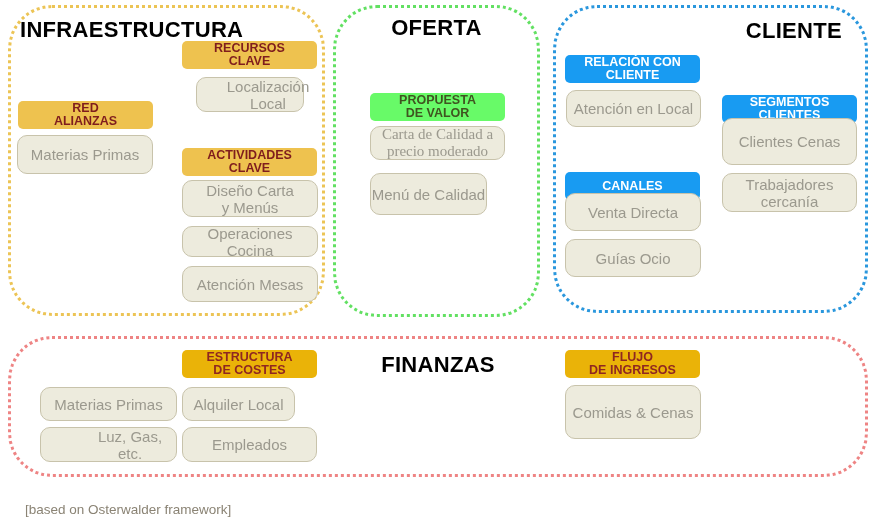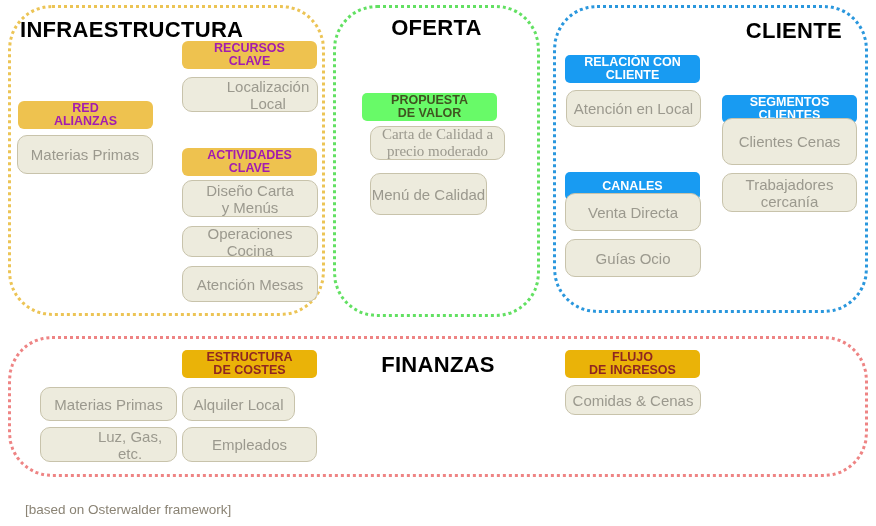--- a/index.html
+++ b/index.html
@@ -33,21 +33,21 @@
     position:absolute;
     width:135px;height:28px;
     border-radius:5px;
     display:flex;align-items:center;justify-content:center;
     text-align:center;
     font-size:12.5px;font-weight:bold;
     line-height:13px;
     white-space:pre-line;
     box-sizing:border-box;
   }
-  .hdr.y{background:#eec24f;color:#a21caf;border-radius:6px;}
+  .hdr.y{background:#eec24f;color:#7f1d1d;}
   .hdr.g{background:#68fa68;color:#3f5420;}
   .hdr.b{background:#189bf2;color:#ffffff;}
   .hdr.p{background:#eab308;color:#8f2721;}
   .card{
     position:absolute;
     background:#edebdd;
     border:1.5px solid #c8c3ab;
     border-radius:10px;
     display:flex;align-items:center;justify-content:center;
     text-align:center;
@@ -78,30 +78,30 @@
   <div class="zone-title" style="left:333px;top:15px;width:207px;text-align:center;">OFERTA</div>
   <div class="zone-title" style="right:34px;top:18px;">CLIENTE</div>
   <div class="zone-title" style="left:8px;top:352px;width:860px;text-align:center;">FINANZAS</div>
 
   <div class="hdr y" style="left:18px;top:101px;">RED
 ALIANZAS</div>
   <div class="card" style="left:17px;top:135px;width:136px;height:39px;">Materias Primas</div>
 
   <div class="hdr y" style="left:182px;top:41px;">RECURSOS
 CLAVE</div>
-  <div class="card" style="left:182px;top:77px;width:136px;height:35px;padding-left:36px;">Localización Local</div>
+  <div class="card" style="left:196px;top:77px;width:108px;height:35px;padding-left:36px;">Localización Local</div>
 
   <div class="hdr y" style="left:182px;top:148px;">ACTIVIDADES
 CLAVE</div>
   <div class="card" style="left:182px;top:180px;width:136px;height:37px;">Diseño Carta
 y Menús</div>
   <div class="card" style="left:182px;top:226px;width:136px;height:31px;">Operaciones Cocina</div>
   <div class="card" style="left:182px;top:266px;width:136px;height:36px;">Atención Mesas</div>
 
-  <div class="hdr g" style="left:362px;top:93px;">PROPUESTA
+  <div class="hdr g" style="left:370px;top:93px;">PROPUESTA
 DE VALOR</div>
   <div class="card" style="left:370px;top:126px;width:135px;height:34px;font-family:Liberation Serif, serif;">Carta de Calidad a
 precio moderado</div>
   <div class="card" style="left:370px;top:173px;width:117px;height:42px;">Menú de Calidad</div>
 
   <div class="hdr b" style="left:565px;top:55px;">RELACIÓN CON
 CLIENTE</div>
   <div class="card" style="left:566px;top:90px;width:135px;height:37px;">Atención en Local</div>
 
   <div class="hdr b" style="left:565px;top:172px;">CANALES</div>
@@ -116,17 +116,17 @@
 
   <div class="hdr p" style="left:182px;top:350px;">ESTRUCTURA
 DE COSTES</div>
   <div class="card" style="left:40px;top:387px;width:137px;height:34px;">Materias Primas</div>
   <div class="card" style="left:40px;top:427px;width:137px;height:35px;padding-left:43px;">Luz, Gas, etc.</div>
   <div class="card" style="left:182px;top:387px;width:113px;height:34px;">Alquiler Local</div>
   <div class="card" style="left:182px;top:427px;width:135px;height:35px;">Empleados</div>
 
   <div class="hdr p" style="left:565px;top:350px;">FLUJO
 DE INGRESOS</div>
-  <div class="card" style="left:565px;top:385px;width:136px;height:30px;">Comidas &amp; Cenas</div>
+  <div class="card" style="left:565px;top:385px;width:136px;height:54px;">Comidas &amp; Cenas</div>
 
   <div class="credit">[based on Osterwalder framework]</div>
 
 </div>
 
 </body></html>

